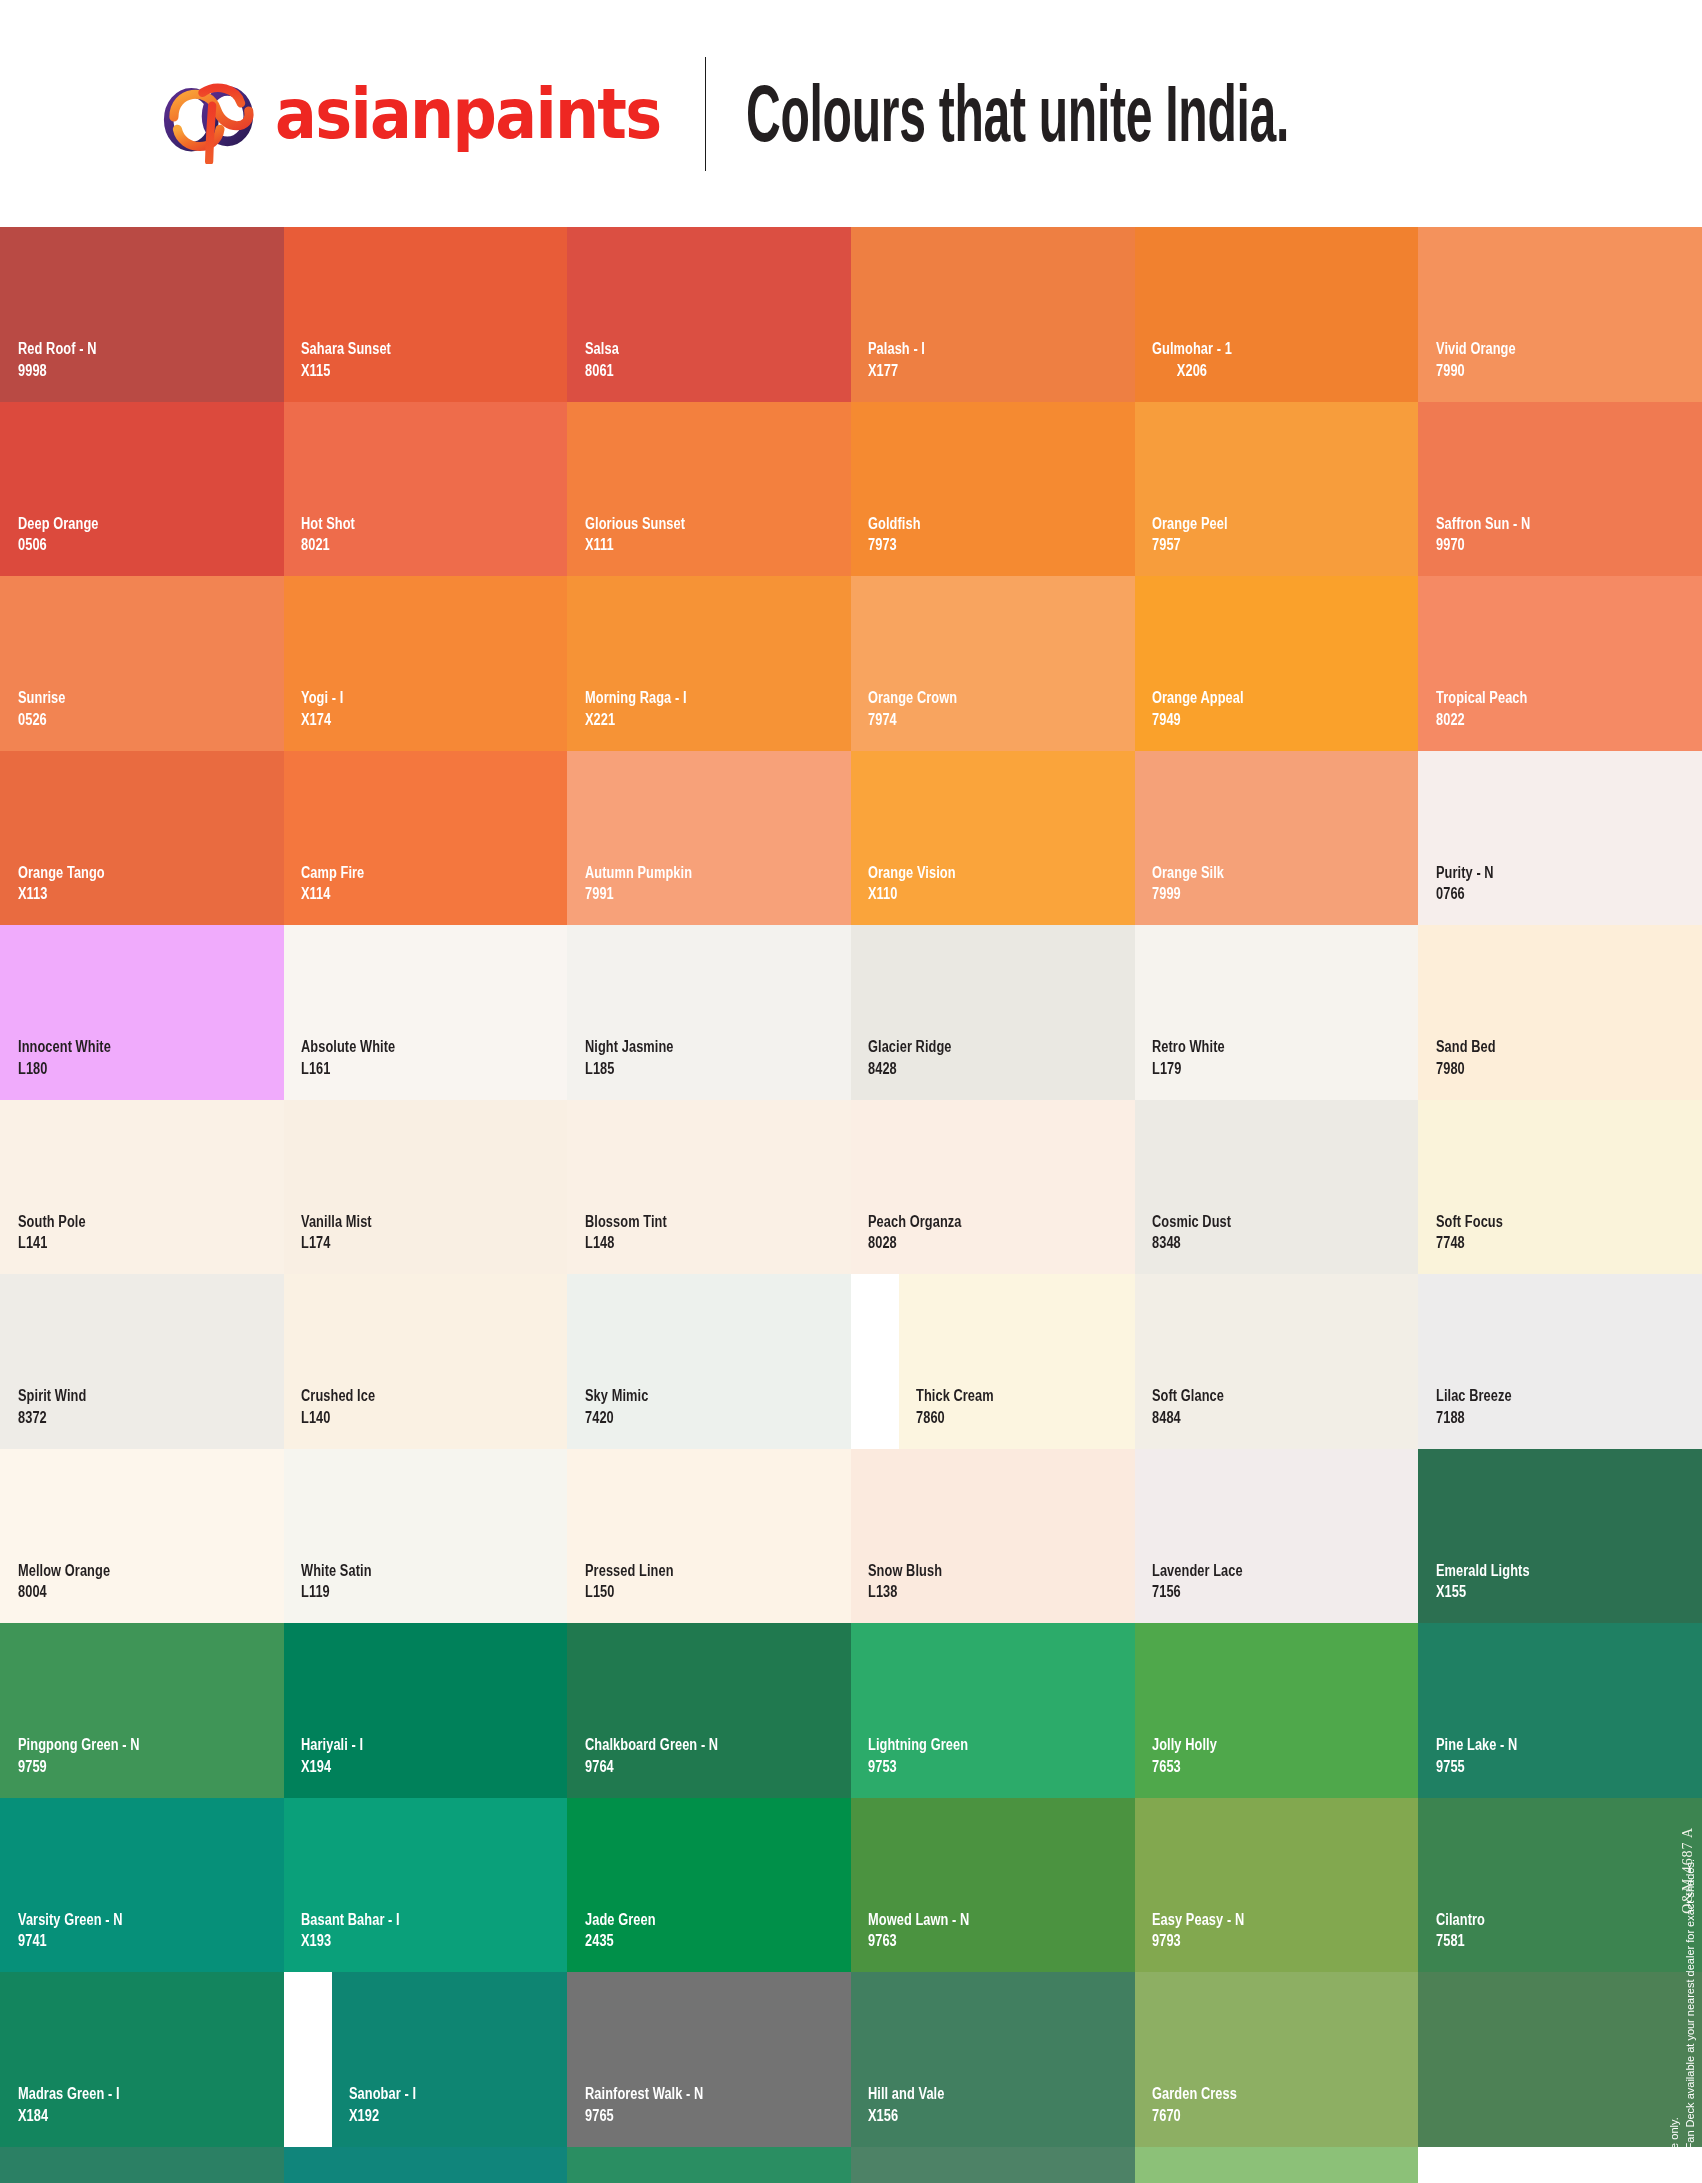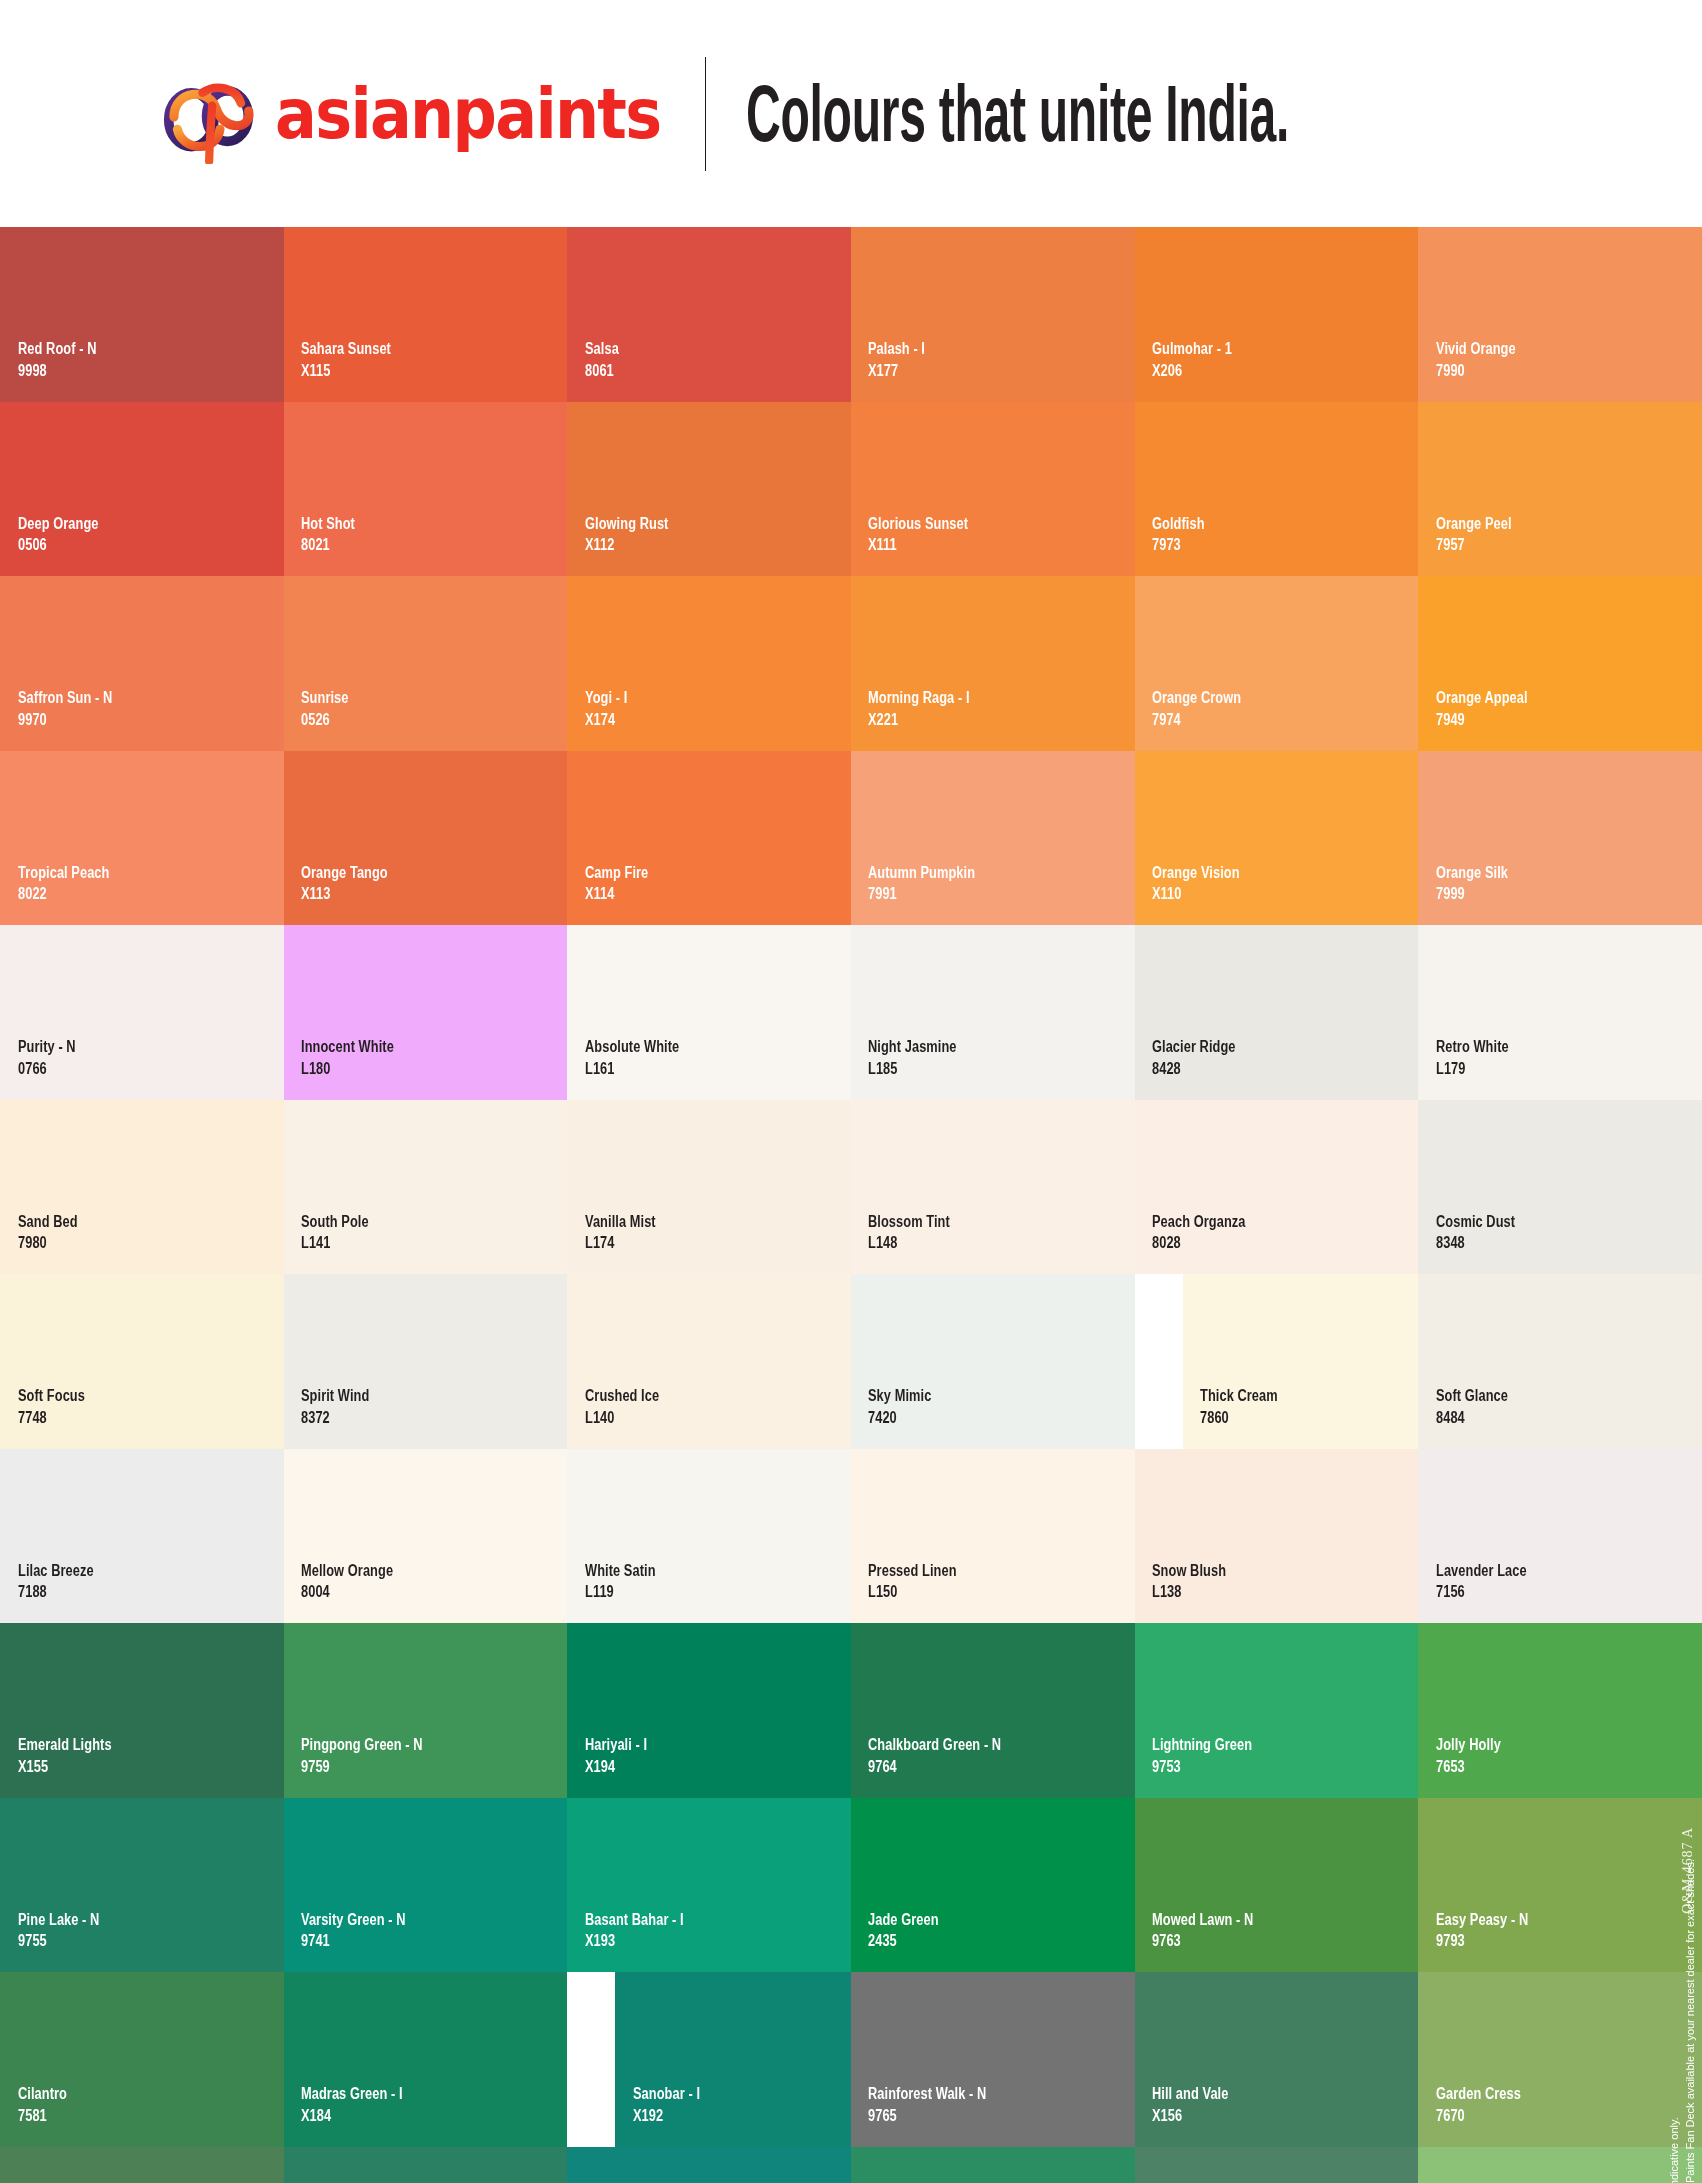--- a/index.html
+++ b/index.html
@@ -169,21 +169,21 @@
           <span class="sw-name">Salsa</span>
           <span class="sw-code">8061</span>
         </div>
       </div>
       <div class="swatch light" style="background: rgb(238, 127, 66);">
         <div class="sw-label">
           <span class="sw-name">Palash - I</span>
           <span class="sw-code">X177</span>
         </div>
       </div>
-      <div class="swatch light" style="background: rgb(241, 129, 47);">
+      <div class="swatch light" style="background: rgb(241, 129, 47); text-align: center;">
         <div class="sw-label">
           <span class="sw-name">Gulmohar - 1</span>
           <span class="sw-code">X206</span>
         </div>
       </div>
       <div class="swatch light" style="background: rgb(244, 146, 92);">
         <div class="sw-label">
           <span class="sw-name">Vivid Orange</span>
           <span class="sw-code">7990</span>
         </div>
@@ -191,26 +191,20 @@
       <div class="swatch light" style="background: rgb(220, 74, 61);">
         <div class="sw-label">
           <span class="sw-name">Deep Orange</span>
           <span class="sw-code">0506</span>
         </div>
       </div>
       <div class="swatch light" style="background: rgb(238, 108, 75);">
         <div class="sw-label">
           <span class="sw-name">Hot Shot</span>
           <span class="sw-code">8021</span>
-        </div>
-      </div>
-      <div class="swatch light" style="background: rgb(232, 118, 58);">
-        <div class="sw-label">
-          <span class="sw-name">Glowing Rust</span>
-          <span class="sw-code">X112</span>
         </div>
       </div>
       <div class="swatch light" style="background: rgb(243, 128, 62);">
         <div class="sw-label">
           <span class="sw-name">Glorious Sunset</span>
           <span class="sw-code">X111</span>
         </div>
       </div>
       <div class="swatch light" style="background: rgb(245, 138, 49);">
         <div class="sw-label">

